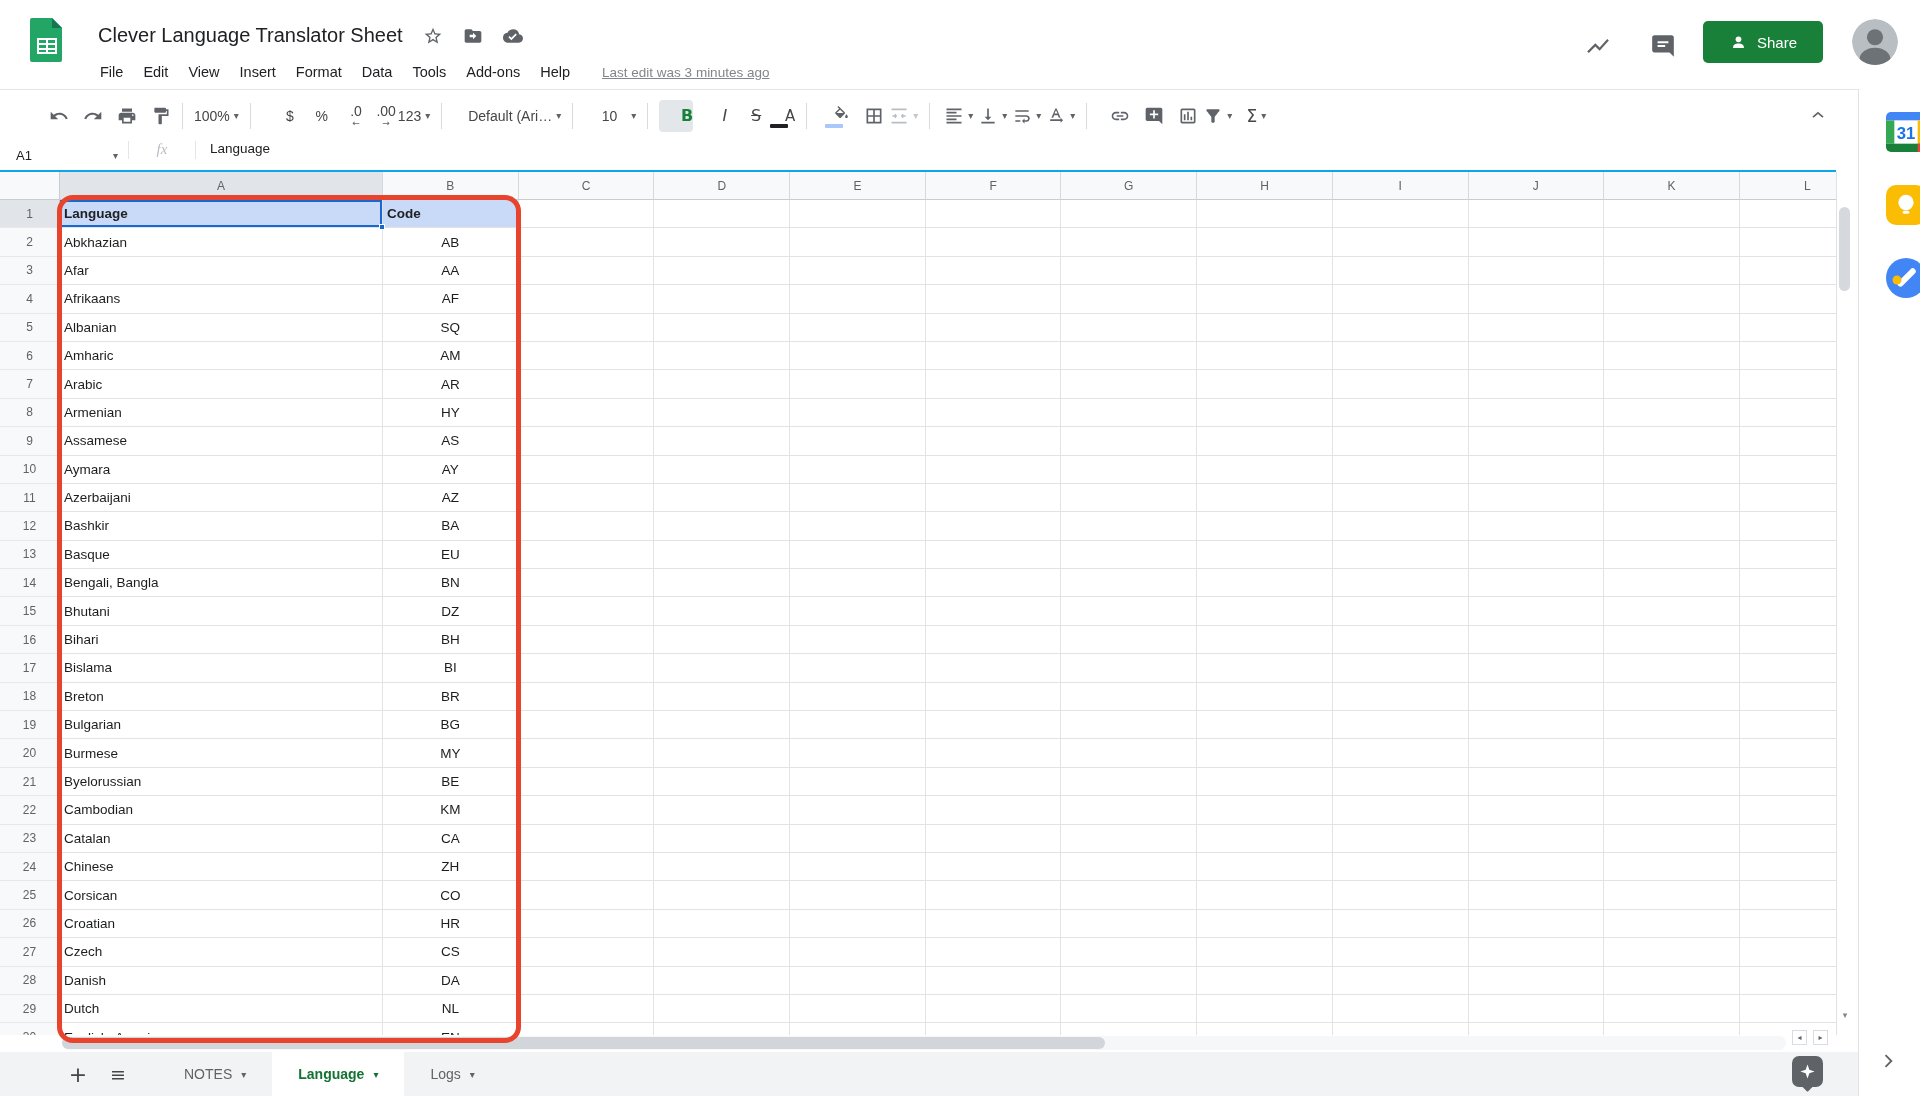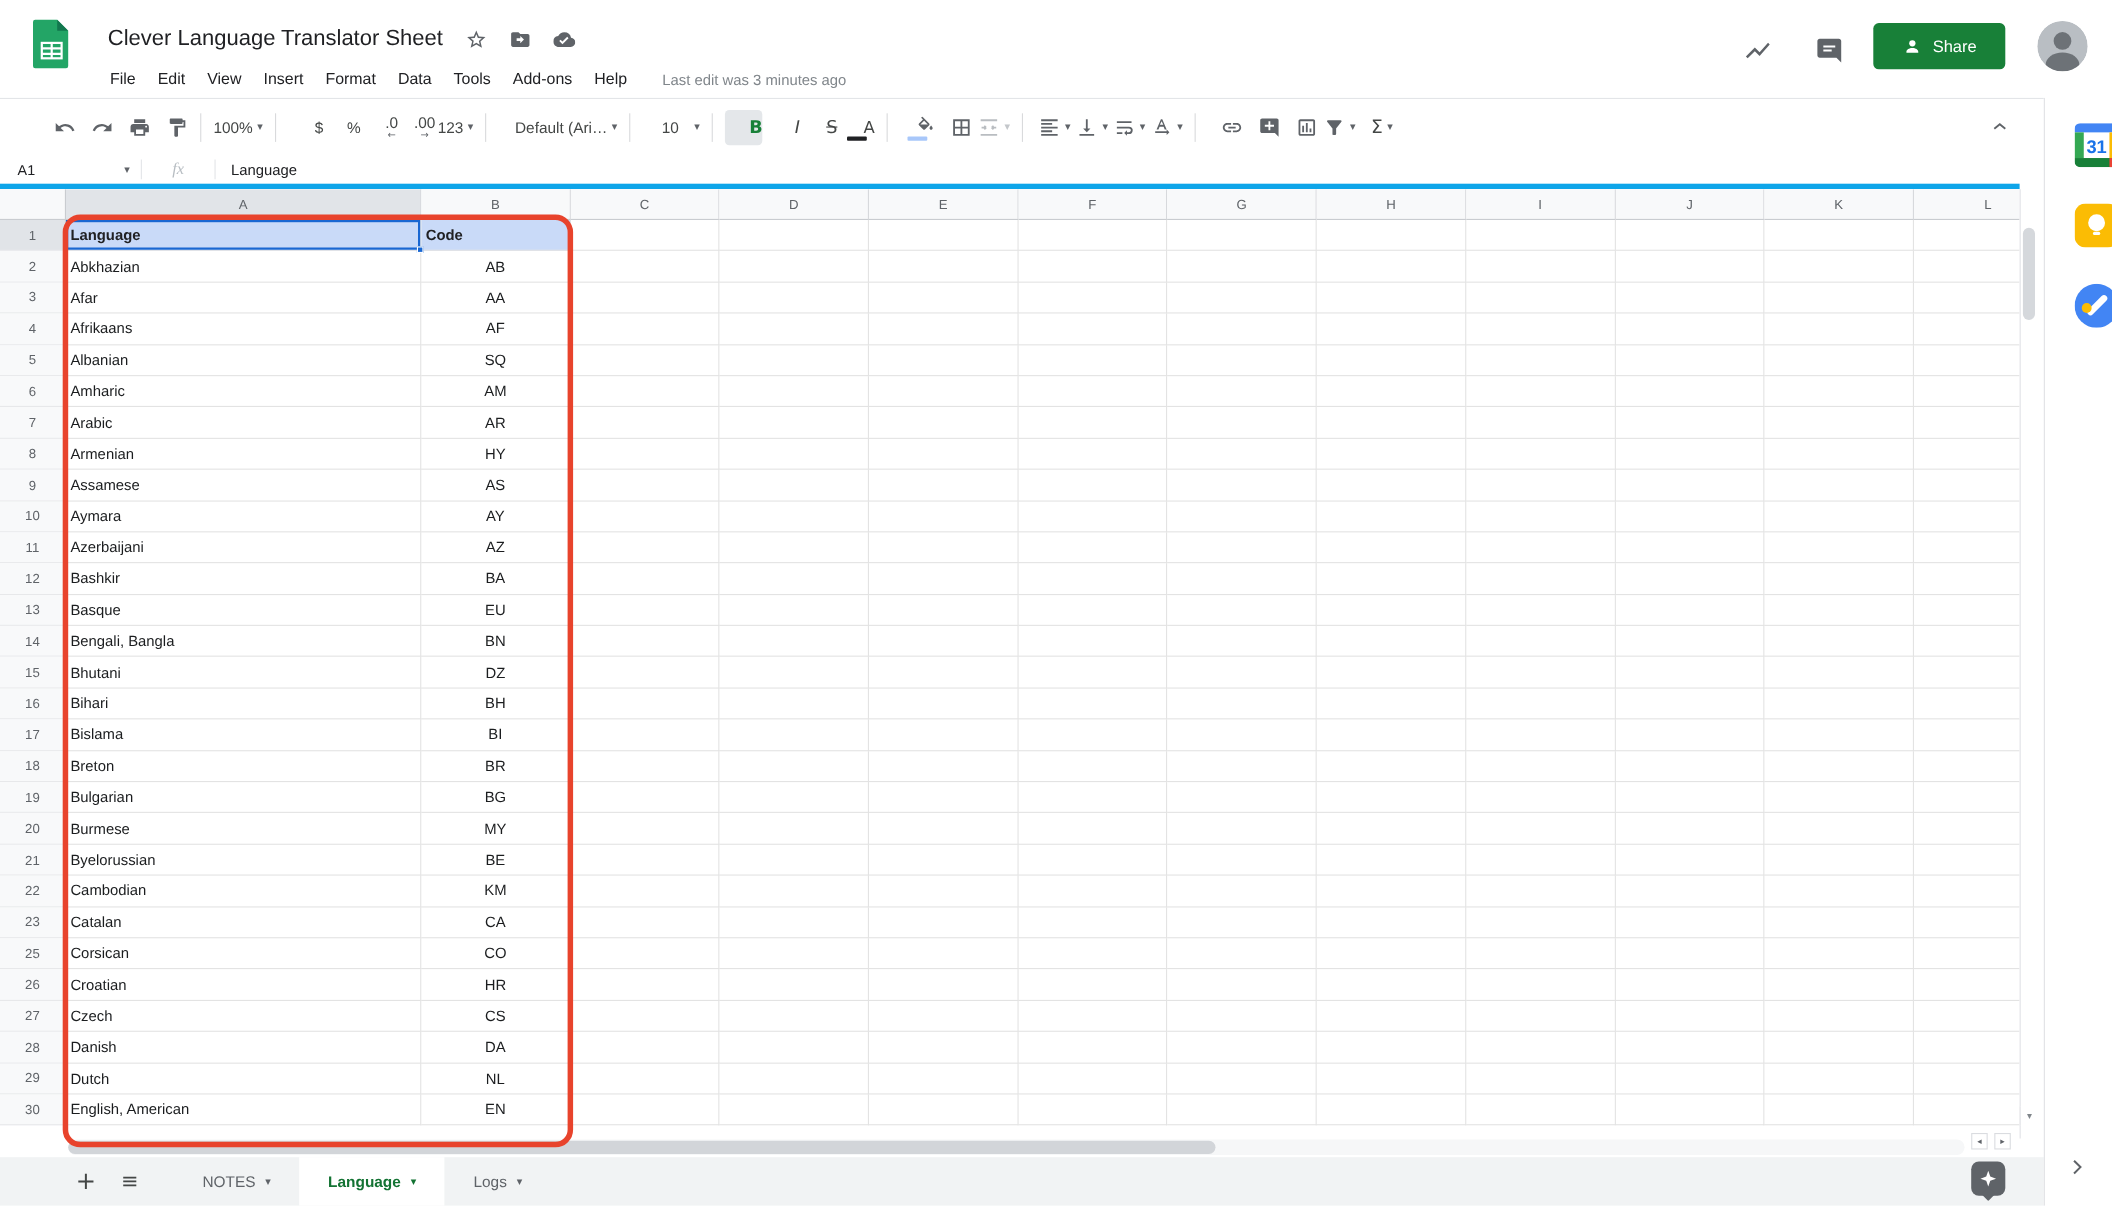--- a/index.html
+++ b/index.html
@@ -9,21 +9,21 @@
 
 
 #titlebar{position:absolute;left:0;top:0;width:1920px;height:89px;background:#fff}
 #logo{position:absolute;left:30px;top:17px;width:34px;height:47px}
 #title-row{position:absolute;left:98px;top:24px;display:flex;align-items:center}
 #doc-title{font-size:20px;color:#202124;white-space:nowrap}
 .doc-icon{margin-left:20px;width:20px;height:20px}
 .doc-icon svg{width:20px;height:20px;fill:#5f6368}
 #menu-row{position:absolute;left:90px;top:62px;display:flex;align-items:center}
 .menu-item{font-size:14.5px;color:#202124;padding:2px 0;margin:0 10px;cursor:default}
-#last-edit{font-size:13.5px;color:#80868b;margin-left:22px;white-space:nowrap}
+#last-edit{font-size:13.5px;color:#80868b;text-decoration:underline;margin-left:22px;white-space:nowrap}
 .top-icon-btn{position:absolute;width:36px;height:36px;display:flex;align-items:center;justify-content:center}
 .top-icon-btn svg{width:26px;height:26px;fill:#5f6368}
 #share-btn{position:absolute;left:1703px;top:21px;width:120px;height:42px;background:#188038;
   border-radius:5px;display:flex;align-items:center;justify-content:center;gap:9px;color:#fff;font-size:15px}
 #share-btn svg{width:19px;height:19px}
 #avatar{position:absolute;left:1852px;top:19px;width:46px;height:46px;border-radius:50%;overflow:hidden}
 
 
 #toolbar{position:absolute;left:0;top:89px;width:1858px;height:52px;border-top:1px solid #e3e5e8;
   display:flex;align-items:center;padding-left:36px}
@@ -41,22 +41,22 @@
 .glyph.s{text-decoration:line-through}
 .colorbar{position:absolute;left:7px;right:7px;bottom:4px;height:4px;border-radius:1px}
 .decwrap{display:flex;flex-direction:column;align-items:center;line-height:1}
 .subarrow{font-family:"DejaVu Sans",sans-serif;font-size:9px;color:#5f6368;margin-top:1px}
 .gray svg{fill:#b9bdc1}
 .gray .dd{color:#c4c7cb}
 #collapse-btn{position:absolute;left:1800px;top:97px;width:36px;height:36px;
   display:flex;align-items:center;justify-content:center}
 
 
-#fbar{position:absolute;left:0;top:141px;width:1836px;height:31px;border-bottom:5px solid #0ea5e9;
-  display:flex;align-items:center;background:#fff}
+#fbar{position:absolute;left:0;top:141px;width:1836px;height:31px;border-bottom:2px solid #0ea5e9;
+  display:flex;align-items:flex-start;background:#fff}
 #name-box{width:128px;height:100%;display:flex;align-items:center;padding-left:16px;font-size:13px;color:#202124}
 #name-box .dd{margin-left:auto;margin-right:10px}
 .fdiv{width:1px;height:18px;background:#e3e5e8}
 #fx{width:66px;text-align:center;font-style:italic;font-size:15px;color:#b7bdc2;
   font-family:"Liberation Serif",serif}
 #formula-value{padding-left:14px;font-size:13.5px;color:#202124}
 
 
 #grid{position:absolute;left:0;top:172px;width:1836px;height:863px;overflow:hidden;background:#fff}
 #col-headers{display:flex;height:28px}
@@ -767,20 +767,37 @@
         <div class="cell e"></div>
         <div class="cell e"></div>
         <div class="cell e"></div>
         <div class="cell e"></div>
         <div class="cell e"></div>
         <div class="cell e"></div>
         <div class="cell e"></div>
         <div class="cell e"></div>
       </div>
       <div class="row">
+        <div class="rh">24</div>
+        <div class="cell ca">
+          <span>Chinese</span>
+        </div>
+        <div class="cell cb">ZH</div>
+        <div class="cell e"></div>
+        <div class="cell e"></div>
+        <div class="cell e"></div>
+        <div class="cell e"></div>
+        <div class="cell e"></div>
+        <div class="cell e"></div>
+        <div class="cell e"></div>
+        <div class="cell e"></div>
+        <div class="cell e"></div>
+        <div class="cell e"></div>
+      </div>
+      <div class="row">
         <div class="rh">25</div>
         <div class="cell ca">
           <span>Corsican</span>
         </div>
         <div class="cell cb">CO</div>
         <div class="cell e"></div>
         <div class="cell e"></div>
         <div class="cell e"></div>
         <div class="cell e"></div>
         <div class="cell e"></div>

